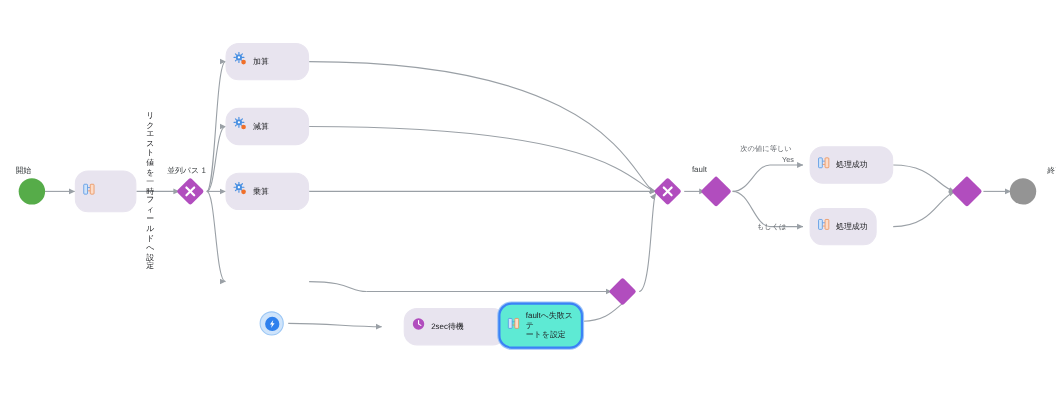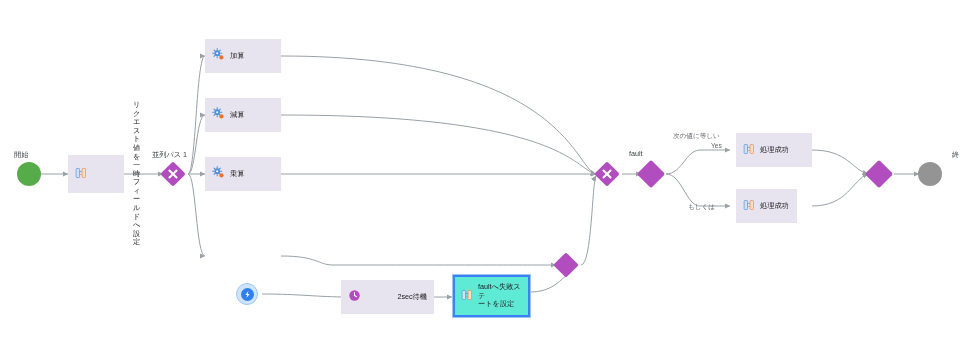--- a/index.html
+++ b/index.html
@@ -19,21 +19,21 @@
     position: absolute;
     left: 0; top: 0;
     width: 960px; height: 359px;
     pointer-events: none;
   }
   
   .node {
     position: absolute;
     background: #e8e4ef;
     border: 1px solid #e8e4ef;
-    border-radius: 0;
+    border-radius: 12px;
     display: flex;
     align-items: center;
     gap: 5px;
     padding: 16px 6px;
   }
   .node.selected {
     border: 2px solid #3b82f6;
     box-shadow: 0 0 0 1px #9dc3f7;
     background: #5eead4;
   }
@@ -212,21 +212,21 @@
 
 
   <div class="trigger" style="left:236px; top:283px;">
     <span class="inner">
       <svg width="9" height="9" viewBox="0 0 12 12">
         <path d="M7.2,1.2 L3.2,6.6 H5.6 L4.6,10.8 L8.8,5.2 H6.3 z" fill="#ffffff"></path>
       </svg>
     </span>
   </div>
 
-  <div class="node" style="left:341px; top:280px; width:93px; height:34px;justify-content:space-between;">
+  <div class="node" style="left:367px; top:280px; width:93px; height:34px;">
     <span class="ico">
       <svg width="13" height="13" viewBox="0 0 16 16">
         <circle cx="8" cy="8" r="6.4" fill="#b14dbe"></circle>
         <path d="M8,4.2 V8 L10.6,9.6" stroke="#ffffff" stroke-width="1.3" fill="none" stroke-linecap="round"></path>
       </svg>
     </span>
     <span class="nlabel">2sec待機</span>
   </div>
 
   <div class="node selected" style="left:453px; top:275px; width:77px; height:42px;">

